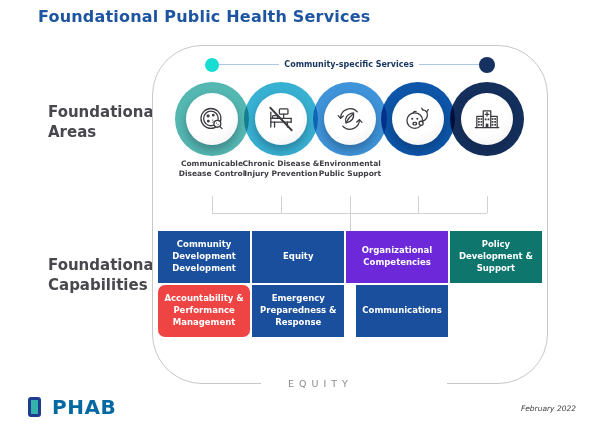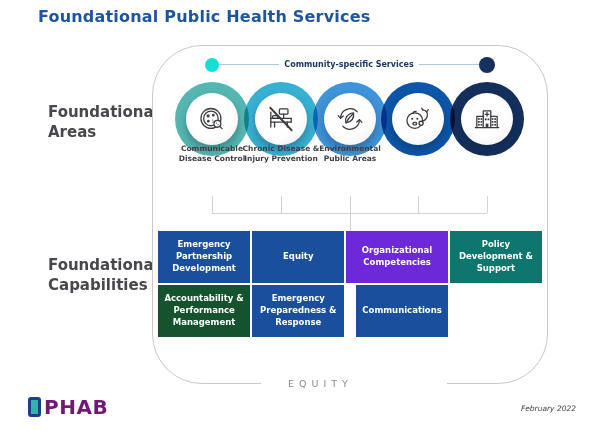--- a/index.html
+++ b/index.html
@@ -25,42 +25,42 @@
 
   
   .circle{position:absolute;top:36px;width:74px;height:74px;}
   .ring{position:absolute;inset:0;border-radius:50%;mix-blend-mode:multiply;}
   .ball{position:absolute;inset:11px;border-radius:50%;
         background:radial-gradient(circle at 38% 30%,#ffffff 55%,#ececec 100%);
         box-shadow:0 5px 9px rgba(18,30,52,.32);display:flex;align-items:center;justify-content:center;}
   .ball svg{display:block;}
   .icon-stroke{stroke:#3a3a40;fill:none;stroke-width:1.2;stroke-linecap:round;stroke-linejoin:round;}
 
-  .area-label{position:absolute;top:98px;width:80px;text-align:center;
+  .area-label{position:absolute;top:113px;width:80px;text-align:center;
               font-size:7.5px;font-weight:700;color:#3d3d44;line-height:1.3;}
 
   
   .stub{position:absolute;width:1px;height:17px;top:150px;background:#d2d2d2;}
   .hline{position:absolute;left:59px;top:167px;width:275px;height:1px;background:#d2d2d2;}
   .dropline{position:absolute;left:197px;top:167px;width:1px;height:18px;background:#d2d2d2;}
 
   
   .caps-grid{position:absolute;left:5px;top:185px;width:384px;display:grid;
              grid-template-columns:repeat(4,1fr);grid-auto-rows:52px;gap:2px;}
   .cap-cell{display:flex;align-items:center;justify-content:center;text-align:center;
             color:#fff;font-size:8.5px;font-weight:700;line-height:1.4;padding:0 6px;}
 
   
   .border-mask{position:absolute;left:108px;bottom:-2px;width:186px;height:4px;background:#fff;}
   .equity{position:absolute;left:131px;bottom:-6px;font-size:9.5px;letter-spacing:5px;color:#8a8a8a;background:#fff;padding:0 4px;}
 
   
   .logo{position:absolute;left:28px;top:397px;display:flex;align-items:center;}
   .logo-mark{width:13px;height:20px;border:3px solid #1e3d8f;border-radius:3px;background:#34b3aa;box-sizing:border-box;}
-  .logo-text{margin-left:3px;font-size:20px;font-weight:700;color:#701a75;letter-spacing:.5px;line-height:1;}
+  .logo-text{margin-left:11px;font-size:20px;font-weight:700;color:#0369a1;letter-spacing:.5px;line-height:1;}
   .date{position:absolute;right:24px;top:404px;font-size:7.5px;font-style:italic;color:#3c3c3c;}
 </style>
 </head>
 <body>
 
 <div class="stage">
 
   <div class="title">Foundational Public Health Services</div>
 
   <div class="side-label areas">Foundational Areas</div>
@@ -182,36 +182,36 @@
             <rect x="11.9" y="13.5" width="1.7" height="1.7"></rect>
               <rect x="14.5" y="13.5" width="1.7" height="1.7"></rect>
             <rect x="12.8" y="18.3" width="2.5" height="3.7"></rect>
           </g>
         </svg>
       </div>
     </div>
 
     <div class="area-label" style="left:19px">Communicable Disease Control</div>
     <div class="area-label" style="left:88px">Chronic Disease &amp; Injury Prevention</div>
-    <div class="area-label" style="left:157px">Environmental Public Areas</div>
+    <div class="area-label" style="left:157px">Environmental Public Support</div>
 
     <div class="stub" style="left:59px"></div>
     <div class="stub" style="left:128px"></div>
     <div class="stub" style="left:197px"></div>
     <div class="stub" style="left:265px"></div>
     <div class="stub" style="left:334px"></div>
     <div class="hline"></div>
     <div class="dropline"></div>
 
     <div class="caps-grid">
-      <div class="cap-cell" style="background-color: rgb(26, 79, 158);">Emergency Partnership Development</div>
+      <div class="cap-cell" style="background-color: rgb(26, 79, 158);">Community Development Development</div>
       <div class="cap-cell" style="background-color: rgb(26, 79, 158);">Equity</div>
       <div class="cap-cell" style="background-color: #6d28d9;">Organizational Competencies</div>
       <div class="cap-cell" style="background-color: #0f766e;">Policy Development &amp; Support</div>
-      <div class="cap-cell" style="background-color: #14532d;">Accountability &amp; Performance Management</div>
+      <div class="cap-cell" style="background-color: #ef4444; border-radius: 7px;">Accountability &amp; Performance Management</div>
       <div class="cap-cell" style="background-color: rgb(26, 79, 158);">Emergency Preparedness &amp; Response</div>
       <div class="cap-cell" style="background-color: rgb(26, 79, 158); margin-left: 10px;">Communications</div>
     </div>
 
     <div class="border-mask"></div>
     <div class="equity">EQUITY</div>
   </div>
 
   <div class="logo">
     <span class="logo-mark"></span>

